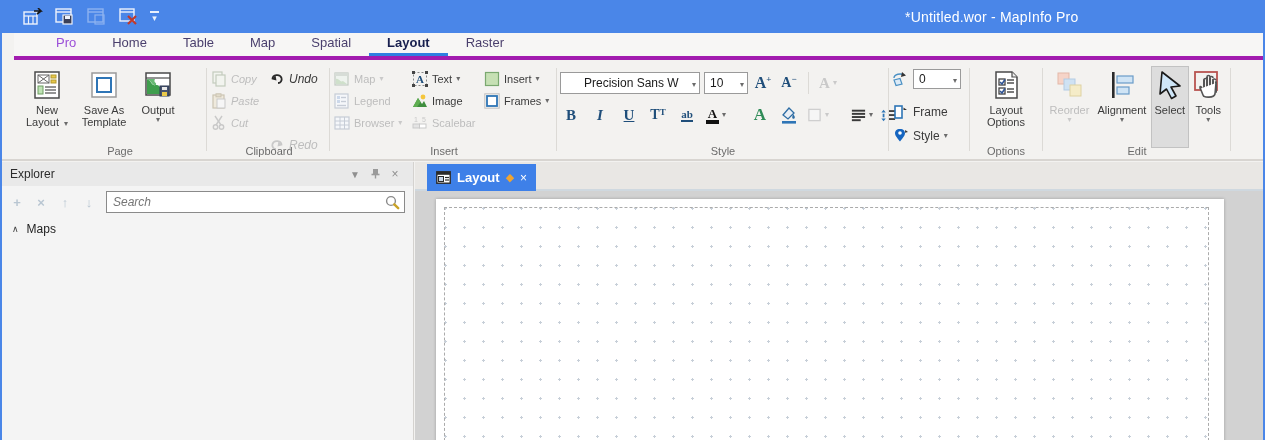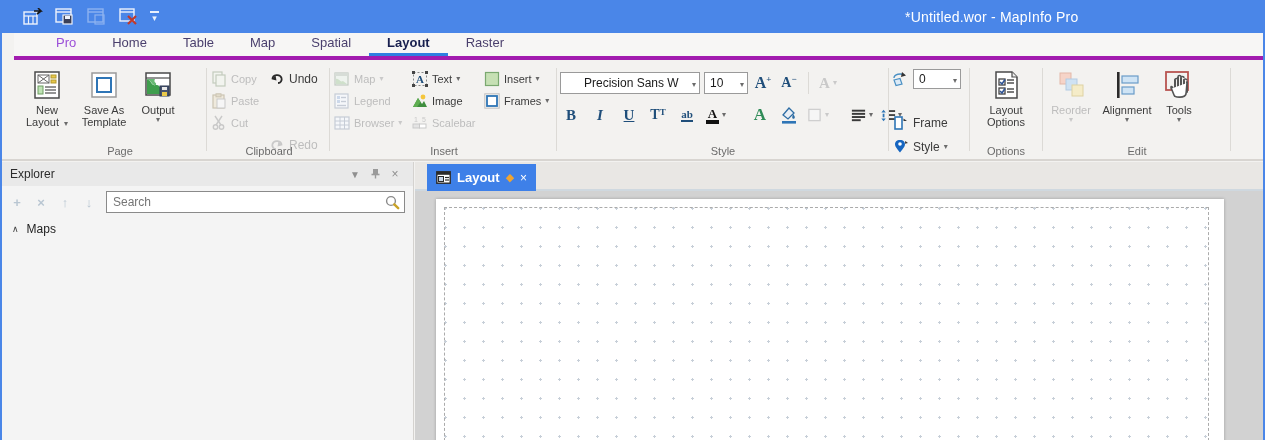--- a/index.html
+++ b/index.html
@@ -52,21 +52,21 @@
   .minisep { width:1px; height:22px; background:#dcdad6; margin:0 4px; align-self:center; }
 
   
   .explorer { position:absolute; left:0; top:162px; width:412px; bottom:0; background:#f4f4f4; border-right:1px solid #d4d2cf; }
   .exp-title { height:24px; background:#e9e9e9; display:flex; align-items:center; padding:0 8px; color:#2b2b2b; font-size:12px; }
   .exp-title .spacer { flex:1; }
   .exp-tbtn { width:20px; text-align:center; color:#8f8f8f; font-size:10px; cursor:default; }
   .exp-toolbar { height:32px; display:flex; align-items:center; padding:0 8px; gap:10px; }
   .exp-ic { color:#b9c6d2; font-size:13px; font-weight:bold; width:14px; text-align:center; }
   .searchbox { flex:1; height:22px; background:#fff; border:1px solid #8a8a8a; display:flex; align-items:center; padding:0 4px 0 6px; }
-  .searchbox input { flex:1; border:none; outline:none; font-family:"Liberation Sans",sans-serif; font-size:12px; color:#555; background:transparent; }
+  .searchbox input { flex:1; border:none; outline:none; font-family:"Liberation Sans",sans-serif; font-size:12px; font-style:italic; color:#555; background:transparent; }
   .exp-item { display:flex; align-items:center; gap:8px; padding:4px 8px 4px 10px; font-size:12px; color:#222; }
   .exp-item .chev { font-size:9px; color:#444; }
 
   
   .canvas { position:absolute; left:413px; top:162px; right:0; bottom:0; background:#d2d2d2; }
   .tabstrip { position:absolute; left:0; top:0; right:0; height:29px; background:#e9e7e4; border-bottom:2px solid #cfd8df; }
   .doctab { position:absolute; left:12px; top:2px; height:27px; background:#3e80e8; color:#fff; display:flex; align-items:center; gap:6px; padding:0 9px; font-size:13px; font-weight:bold; }
   .doctab .dia { color:#f0a431; font-size:11px; font-weight:normal; }
   .doctab .dx { color:#fff; font-size:12px; font-weight:normal; cursor:default; }
   .canvasbody { position:absolute; left:0; top:29px; right:0; bottom:0; background:#d2d2d2; overflow:hidden; }
@@ -178,21 +178,21 @@
           </span>
           <span class="blabel">Output</span>
           <span class="caret">▾</span>
         </div>
       </div>
       <div class="glabel">Page</div>
     </div>
     <div class="rsep" style="left:204px;"></div>
 
     <div class="rgroup" style="left:208px; width:118px;">
-      <div style="display:flex;">
+      <div style="display:flex;font-style:italic;">
         <div class="smallcol" style="width:58px;">
           <div class="smallbtn disabled">
             <span class="sicon">
                 <svg width="16" height="16" viewBox="0 0 16 16">
                   <rect x="2" y="1" width="9" height="11" fill="#f2f4ef" stroke="#c3cbbd" stroke-width="1.2"></rect>
                   <rect x="5" y="4" width="9" height="11" fill="#f2f4ef" stroke="#c3cbbd" stroke-width="1.2"></rect>
                 </svg>
               </span>
             <span class="slabel">Copy</span>
           </div>
@@ -445,21 +445,21 @@
               <path d="M2 7 C2 3 9 2 12 4" fill="none" stroke="#4a90c4" stroke-width="1.4"></path>
               <path d="M10 1 L14 4.5 L9 6 Z" fill="#333"></path>
               <path d="M2 9 L8 7.5 L10 13 L4 14.5 Z" fill="#dcebf7" stroke="#4a90c4" stroke-width="1.2"></path>
             </svg>
           </span>
         <span class="combo" style="width:48px; height:20px;">
             <span>0</span>
             <span class="cc" style="top:6px;">▾</span>
           </span>
       </div>
-      <div class="smallbtn" style="margin-top:22px;">
+      <div class="smallbtn" style="margin-top:11px;">
         <span class="sicon">
             <svg width="16" height="16" viewBox="0 0 16 16">
               <rect x="2" y="2" width="7" height="12" fill="#fff" stroke="#2e75b6" stroke-width="1.6"></rect>
               <path d="M10.5 3.5 L14 6 L10.5 6 Z" fill="#333"></path>
             </svg>
           </span>
         <span class="slabel" style="font-size:12px;">Frame</span>
       </div>
       <div class="smallbtn" style="margin-top:2px;">
         <span class="sicon">
@@ -515,20 +515,28 @@
         <div class="bigbtn" style="width:62px;">
           <span class="bicon">
             <svg width="30" height="30" viewBox="0 0 30 30">
                 <rect x="5" y="2" width="2.6" height="26" fill="#2a2a2a"></rect>
                 <rect x="10" y="6" width="16" height="7" fill="#cfe4f5" stroke="#6a9cc8" stroke-width="1.2"></rect>
                 <rect x="10" y="17" width="12" height="7" fill="#cfe4f5" stroke="#6a9cc8" stroke-width="1.2"></rect>
               </svg>
           </span>
           <span class="blabel">Alignment</span>
           <span class="caret">▾</span>
+        </div>
+        <div class="bigbtn active" style="width:40px; height:82px;">
+          <span class="bicon">
+            <svg width="30" height="30" viewBox="0 0 30 30">
+                <path d="M7 2 L25 16 L16 17 L21 26 L16.5 28.5 L11.5 19 L5 24 Z" fill="#cfe6f8" stroke="#1a1a1a" stroke-width="1.6" stroke-linejoin="round"></path>
+              </svg>
+          </span>
+          <span class="blabel">Select</span>
         </div>
         <div class="bigbtn" style="width:42px;">
           <span class="bicon">
             <svg width="30" height="30" viewBox="0 0 30 30">
                 <rect x="2" y="2" width="22" height="18" fill="none" stroke="#b85450" stroke-width="1.8"></rect>
                 <path d="M11 26 L11 10 M14 24 L14 7 L14 12 M17 24 L17 8 M20 24 L20 10 M23 22 L23 12" stroke="#555" stroke-width="2" fill="none" stroke-linecap="round"></path>
                 <path d="M9 18 C7 15 6 17 8 20 L10 25 C11 28 21 28 22 24 L23 13" fill="#fff" stroke="#555" stroke-width="1.6"></path>
                 <path d="M11 10 C11 8 14 8 14 10 M14 7 C14 5 17 5 17 7 M17 8 C17 6 20 6 20 8 M20 10 C20 8.5 23 8.5 23 10.5" fill="#fff" stroke="#555" stroke-width="1.6"></path>
               </svg>
           </span>

